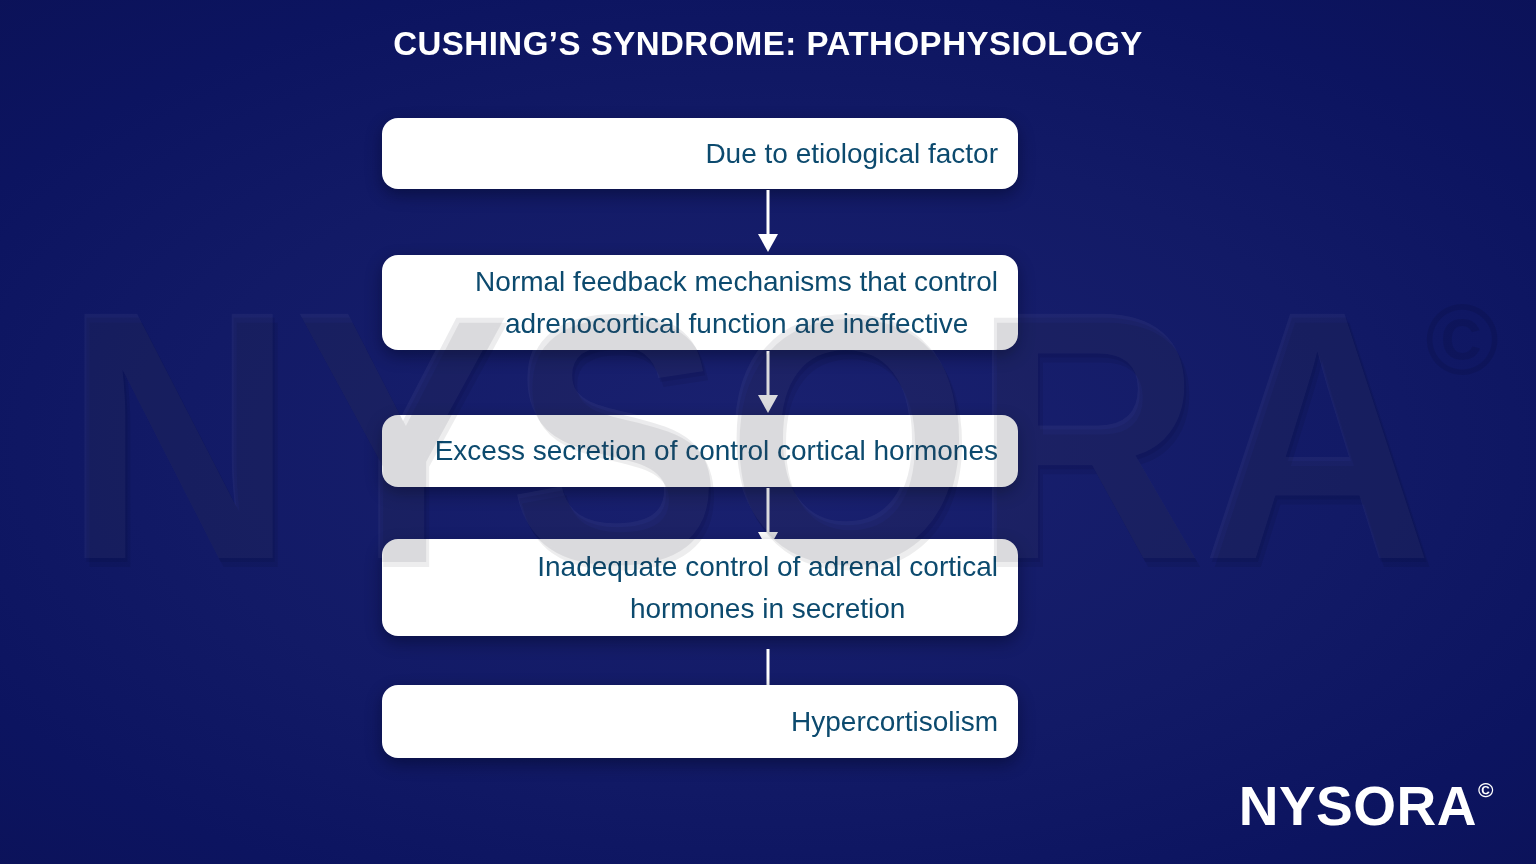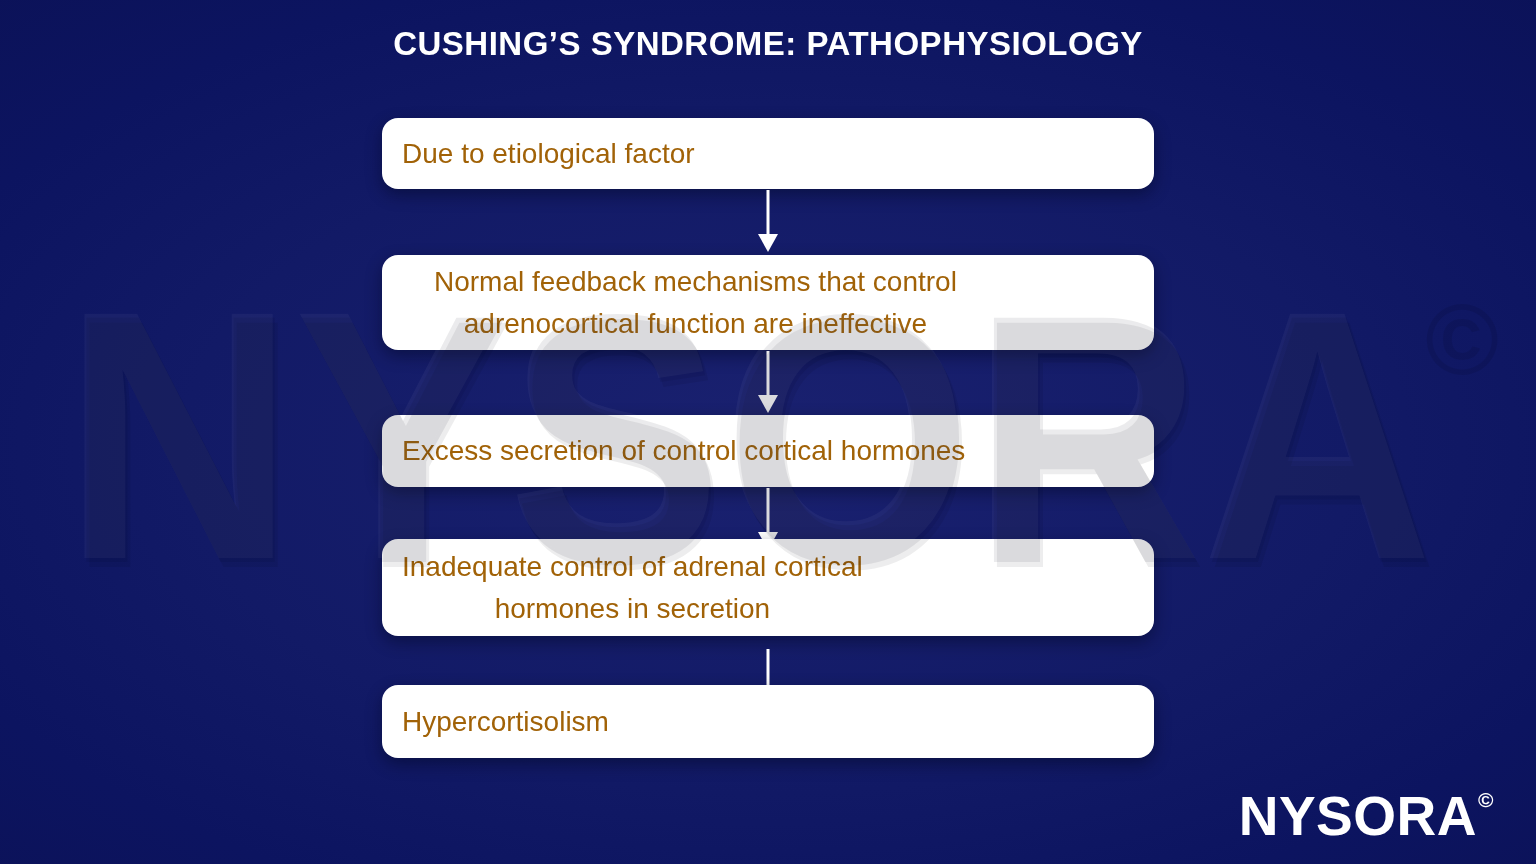--- a/index.html
+++ b/index.html
@@ -26,28 +26,28 @@
     font-size: 33px;
     line-height: 44px;
     font-weight: 800;
     letter-spacing: 0.5px;
   }
 
   
   .step {
     position: absolute;
     left: 382px;
-    width: 772px;
+    width: 636px;
     background: #ffffff;
     border-radius: 16px;
     display: flex;
     align-items: center;
-    justify-content: flex-start;
+    justify-content: flex-end;
     text-align: center;
-    color: #a16207;
+    color: #0c4a6e;
     font-size: 28px;
     line-height: 42px;
     font-weight: 400;
     box-shadow: 0 6px 16px rgba(3, 6, 32, 0.45);
   }
   .step .step-label { white-space: pre-line; padding: 0 20px; }
 
   .step-1 { top: 118px; height: 71px; }
   .step-2 { top: 255px; height: 95px; padding-left: 32px; }
   .step-3 { top: 415px; height: 72px; }
@@ -81,21 +81,21 @@
 
   
   .logo {
     position: absolute;
     right: 42px;
     bottom: 18px;
     color: #ffffff;
     font-size: 55px;
     font-weight: 800;
     letter-spacing: 0.5px;
-    line-height: 59px;
+    line-height: 79px;
   }
   .logo .copyright {
     font-size: 21px;
     font-weight: 700;
     vertical-align: 28px;
     margin-left: 1px;
   }
 </style>
 </head>
 <body>

